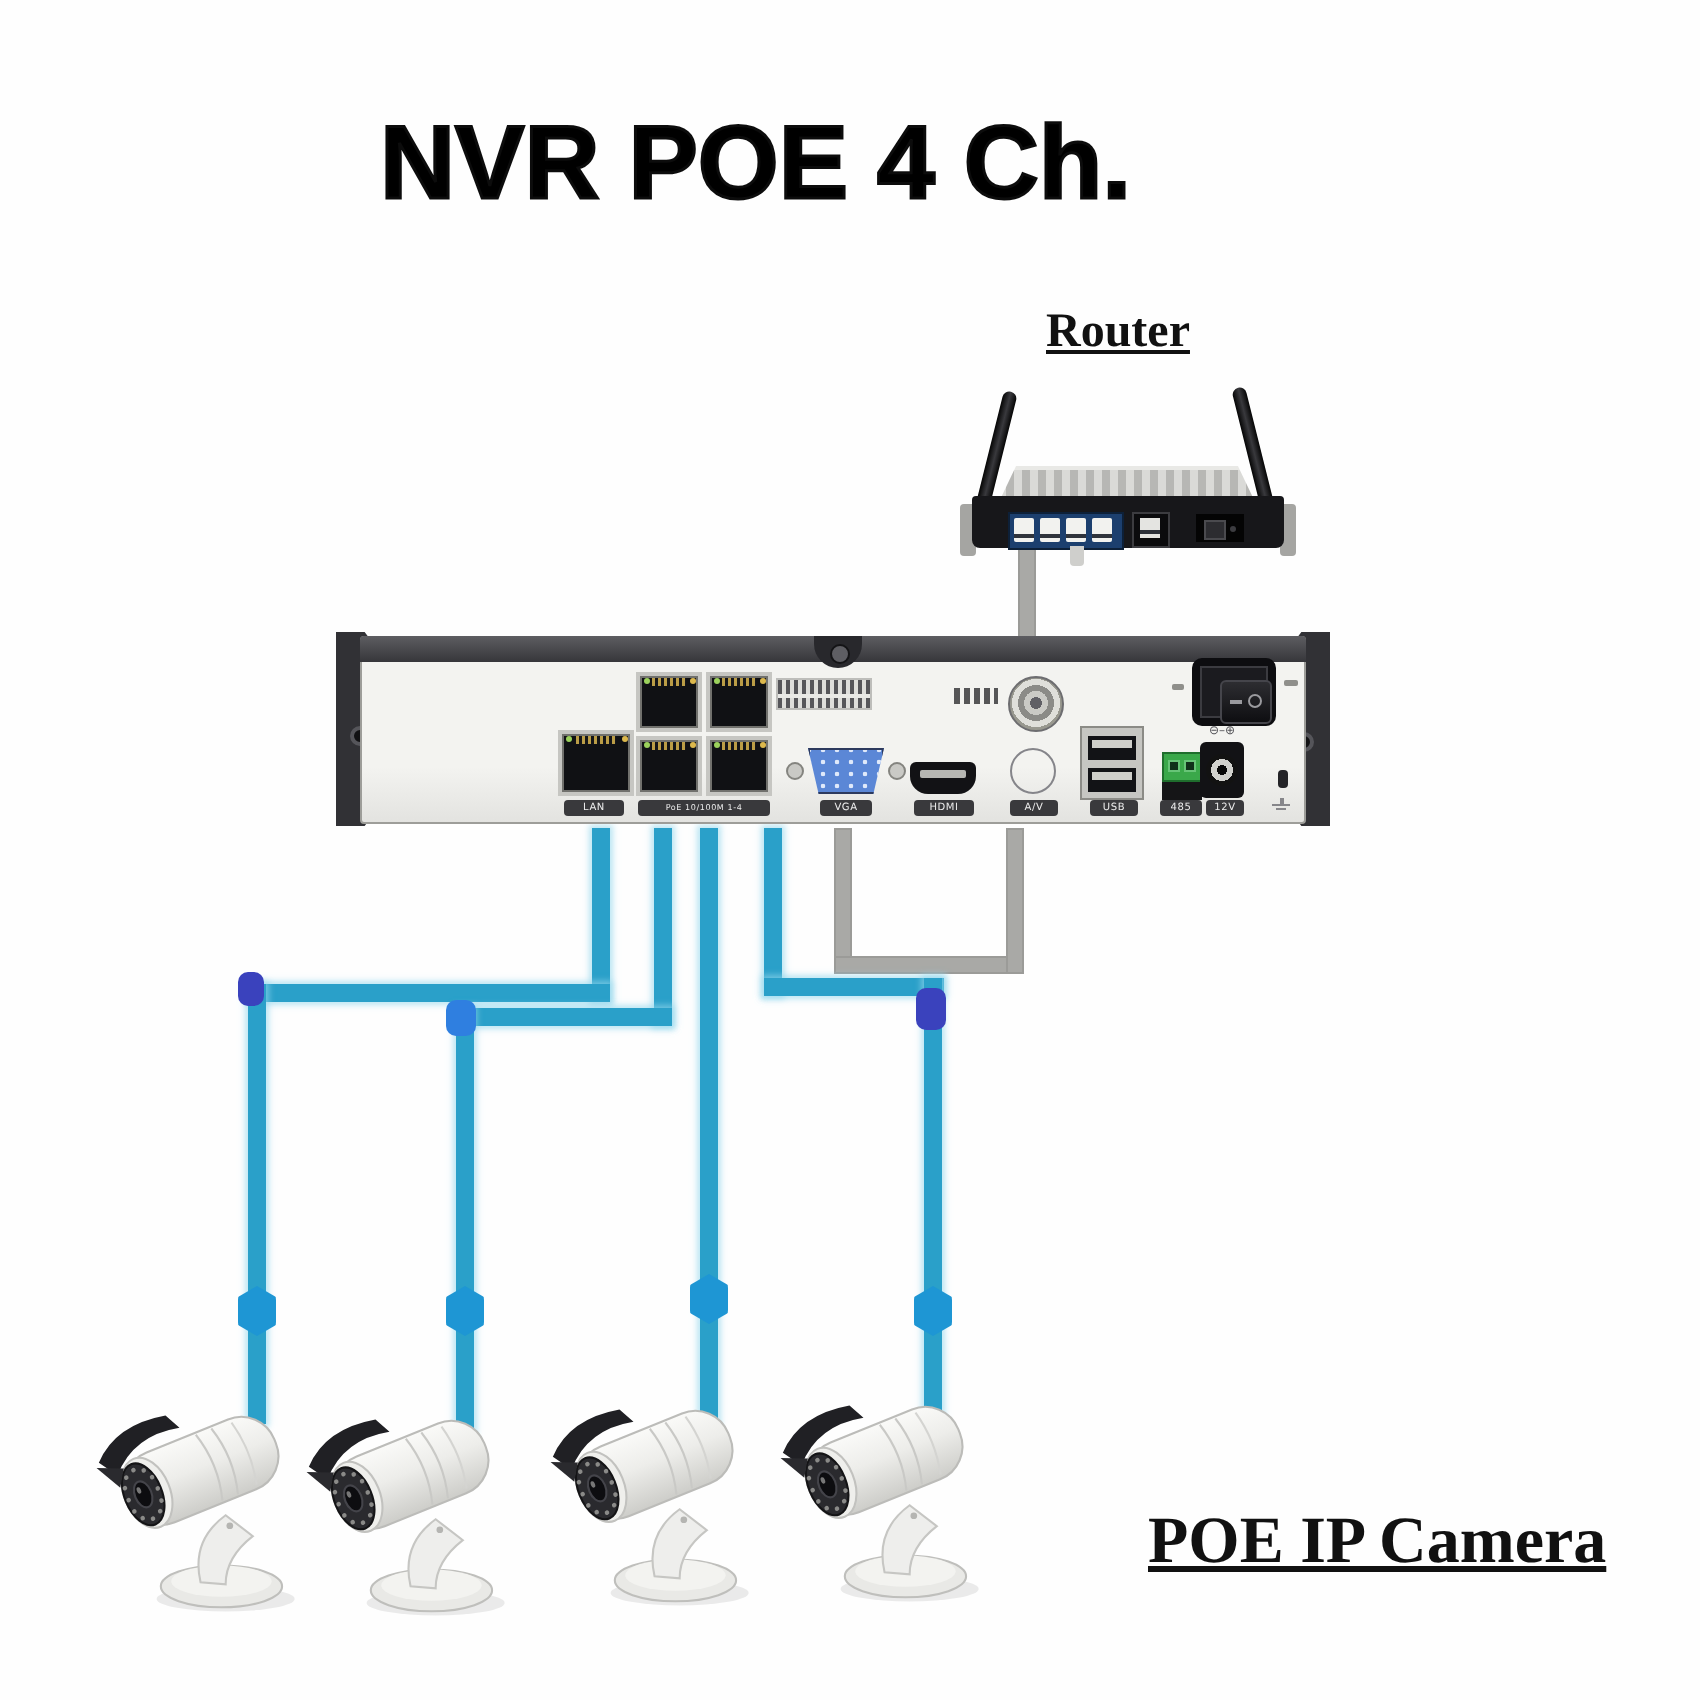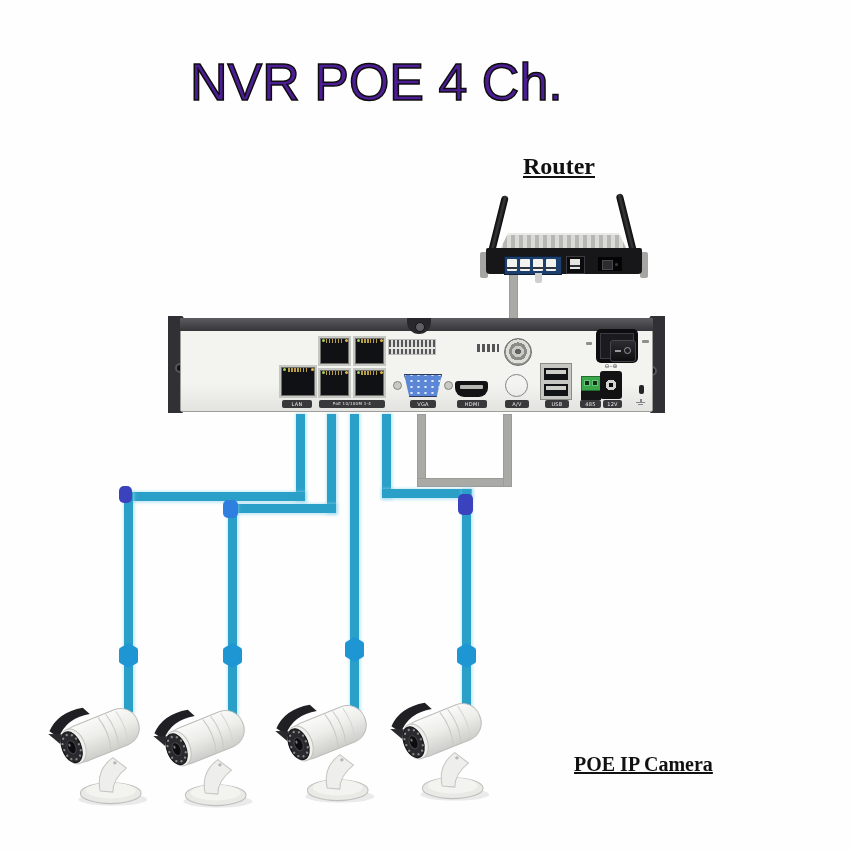--- a/index.html
+++ b/index.html
@@ -1,26 +1,26 @@
 <!DOCTYPE html>
 <html><head>
 <meta charset="utf-8">
 <style>
   html,body{margin:0;padding:0;background:#fff;}
   .canvas{position:relative;width:850px;height:850px;background:#fefefe;overflow:hidden;
           font-family:"Liberation Sans",sans-serif;}
   .abs{position:absolute;}
 
   
-  .title{left:190px;top:52px;width:470px;font-size:52px;font-weight:normal;color:#4c1d95;
+  .title{left:190px;top:52px;width:470px;font-size:52px;font-weight:bold;color:#000000;
          letter-spacing:0px;-webkit-text-stroke:1.5px #0c0c0c;white-space:nowrap;}
   .serif-label{font-family:"Liberation Serif",serif;font-weight:bold;color:#111;
                text-decoration:underline;white-space:nowrap;}
   .router-label{left:523px;top:153px;font-size:24px;}
-  .camera-label{left:574px;top:753px;font-size:20px;}
+  .camera-label{left:574px;top:753px;font-size:33px;}
 
   
   .cyan{background:#2aa0c9;box-shadow:0 0 3px 1.5px rgba(150,216,238,.65);}
   .gray-cable{background:#a9a9a6;box-shadow:inset 0 0 0 1px #9b9b98;}
   .coupler{width:19px;height:25px;background:#1e96d4;border-radius:7px;
            clip-path:polygon(50% 0,100% 22%,100% 78%,50% 100%,0 78%,0 22%);}
   .blob-dark{background:#3a42bd;border-radius:5px;}
   .blob-blue{background:#2f7fe0;border-radius:5px;}
 
   

